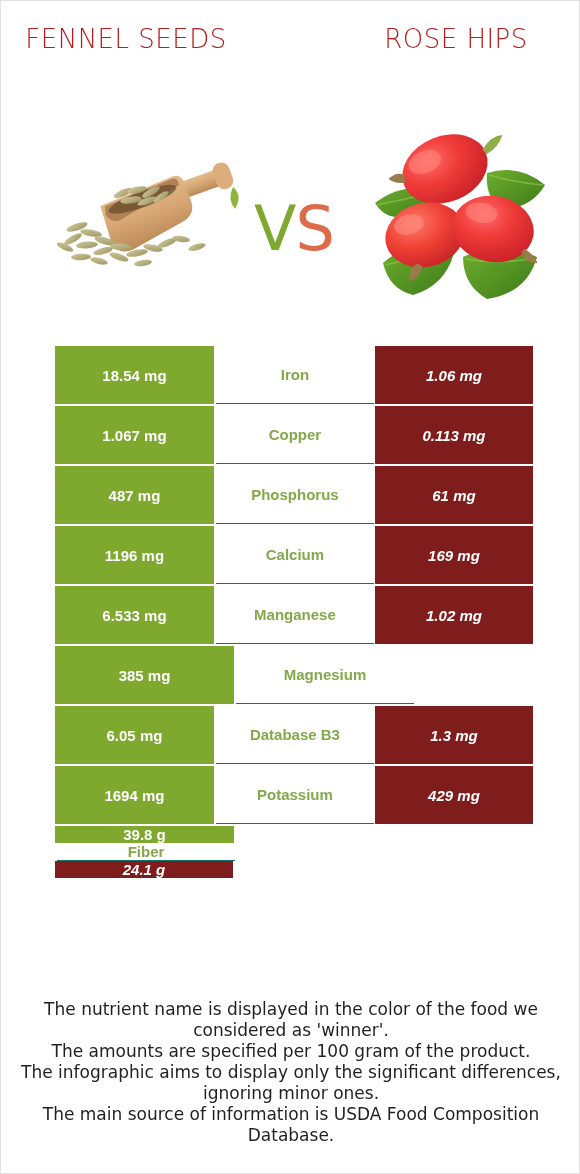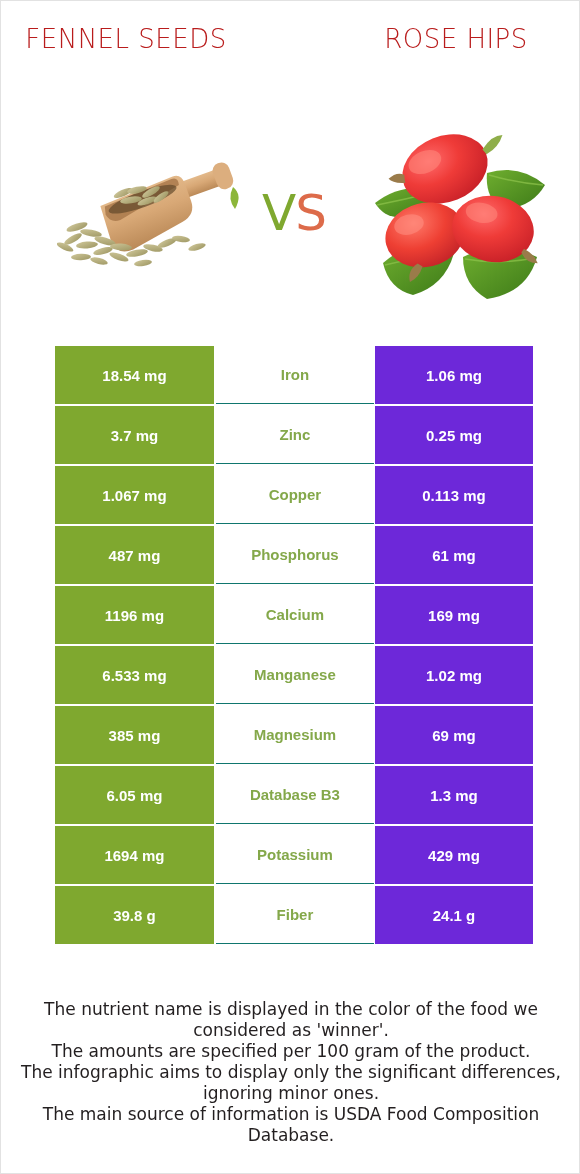--- a/index.html
+++ b/index.html
@@ -65,25 +65,25 @@
     position: absolute;
     left: 358px;
     top: 8px;
     width: 196px;
     height: 190px;
   }
 
   .vs {
     position: absolute;
     left: 238px;
-    top: 58px;
+    top: 74px;
     width: 110px;
     height: 92px;
     font-family: "DejaVu Sans", sans-serif;
-    font-size: 50px;
+    font-size: 62px;
     font-weight: 400;
     line-height: 92px;
     text-align: center;
     letter-spacing: -1px;
   }
   .vs .v { color: #7FA82F; }
   .vs .s { color: #DD6B4A; }
 
   
   .table {
@@ -91,21 +91,21 @@
     left: 20px;
     top: 345px;
     width: 478px;
     padding-left: 34px;
   }
   .row {
     display: flex;
     height: 58px;
     margin-bottom: 2px;
   }
-  .row:last-child { margin-bottom: 3px; }
+  .row:last-child { margin-bottom: 3px; flex-direction: column; }
 
   .cell {
     display: flex;
     align-items: center;
     justify-content: center;
     font-size: 15px;
     font-weight: 600;
     box-sizing: border-box;
   }
   .cell-left {
@@ -116,22 +116,23 @@
   .cell-mid {
     width: 178px;
     margin-left: 2px;
     margin-right: 1px;
     background: #ffffff;
     color: #84A84A;
     border-bottom: 1px solid #0f766e;
   }
   .cell-right {
     width: 178px;
-    background: #6d28d9;
+    background: #7f1d1d;
     color: #ffffff;
+    font-style: italic;
   }
 
   
   .footer {
     position: absolute;
     left: 16px;
     top: 998px;
     width: 548px;
     text-align: center;
     font-family: "DejaVu Sans", sans-serif;
@@ -263,25 +264,20 @@
 </div>
 
 <div class="table">
 
   <div class="row">
     <div class="cell cell-left">18.54 mg</div>
     <div class="cell cell-mid">Iron</div>
     <div class="cell cell-right">1.06 mg</div>
   </div>
 
-  <div class="row">
-    <div class="cell cell-left">3.7 mg</div>
-    <div class="cell cell-mid">Zinc</div>
-    <div class="cell cell-right">0.25 mg</div>
-  </div>
 
   <div class="row">
     <div class="cell cell-left">1.067 mg</div>
     <div class="cell cell-mid">Copper</div>
     <div class="cell cell-right">0.113 mg</div>
   </div>
 
   <div class="row">
     <div class="cell cell-left">487 mg</div>
     <div class="cell cell-mid">Phosphorus</div>
@@ -296,21 +292,20 @@
 
   <div class="row">
     <div class="cell cell-left">6.533 mg</div>
     <div class="cell cell-mid">Manganese</div>
     <div class="cell cell-right">1.02 mg</div>
   </div>
 
   <div class="row">
     <div class="cell cell-left">385 mg</div>
     <div class="cell cell-mid">Magnesium</div>
-    <div class="cell cell-right">69 mg</div>
   </div>
 
   <div class="row">
     <div class="cell cell-left">6.05 mg</div>
     <div class="cell cell-mid">Database B3</div>
     <div class="cell cell-right">1.3 mg</div>
   </div>
 
   <div class="row">
     <div class="cell cell-left">1694 mg</div>

